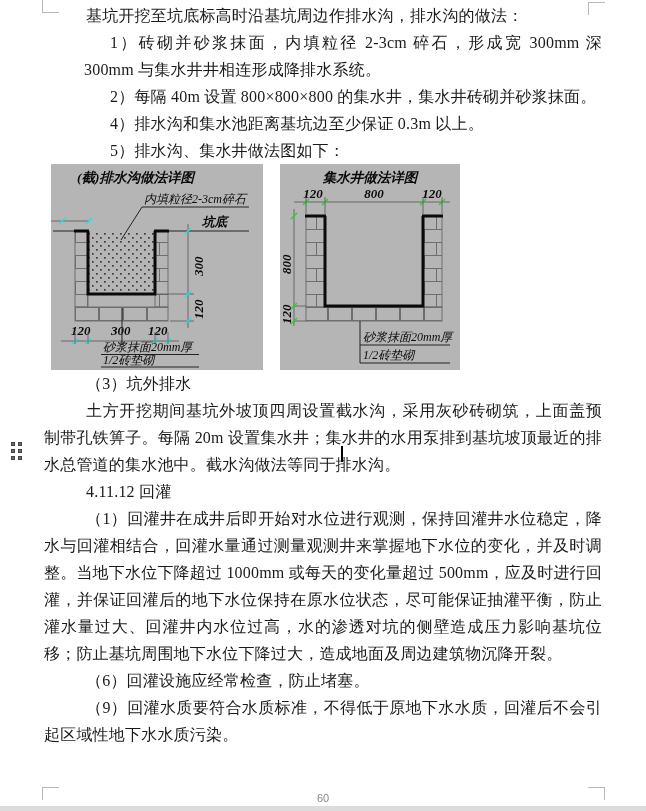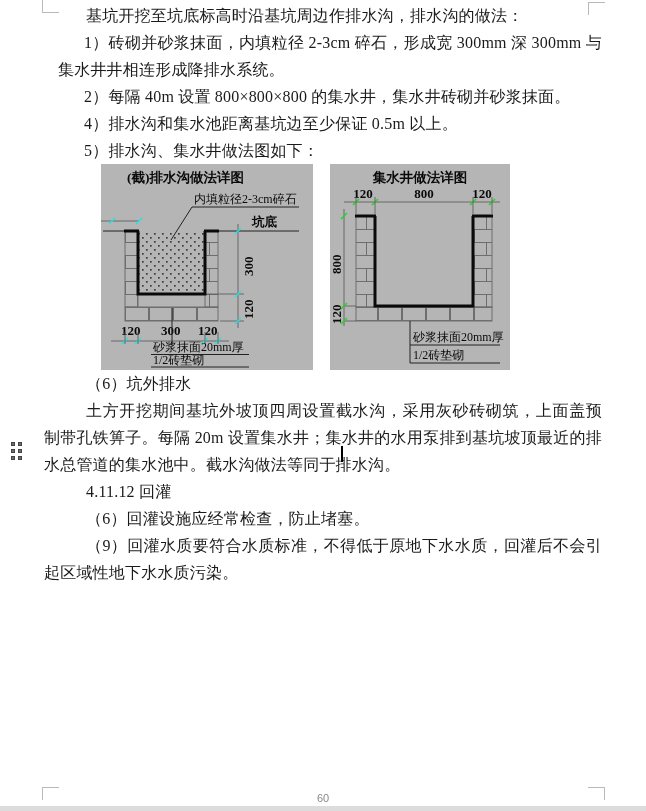--- a/index.html
+++ b/index.html
@@ -2,22 +2,22 @@
 <html><head>
 <meta charset="utf-8">
 <style>
   html,body{margin:0;padding:0;}
   body{
     width:646px;height:811px;position:relative;background:#ffffff;overflow:hidden;
     font-family:"Liberation Serif","DejaVu Serif",serif;color:#1a1a1a;
   }
   .text-col{position:absolute;left:0;top:2px;width:646px;}
   .para{margin:0 44px;font-size:16px;line-height:27px;text-align:justify;text-indent:42px;letter-spacing:0.2px;}
-  .para.list{margin-left:58px;text-indent:26px;}
-  .diagrams-row{margin:0 0 0 101px;height:206px;display:flex;gap:17px;align-items:flex-start;}
+  .para.list{margin-left:84px;text-indent:26px;}
+  .diagrams-row{margin:0 0 0 51px;height:206px;display:flex;gap:17px;align-items:flex-start;font-style:italic;}
   .panel{width:212px;height:206px;}
   .panel.right{width:180px;}
   svg text{font-family:"Liberation Serif","DejaVu Serif",serif;}
   .corner{position:absolute;width:16px;height:12px;}
   .corner.tl{left:42px;top:0;border-left:1px solid #b9b9b9;border-bottom:1px solid #b9b9b9;}
   .corner.tr{left:588px;top:2px;border-left:1px solid #b9b9b9;border-top:1px solid #b9b9b9;}
   .corner.bl{left:42px;top:787px;border-left:1px solid #b9b9b9;border-top:1px solid #b9b9b9;}
   .corner.br{left:588px;top:787px;border-right:1px solid #b9b9b9;border-top:1px solid #b9b9b9;}
   .footer-num{position:absolute;left:0;top:792px;width:646px;text-align:center;
     font-size:11px;color:#8a8a8a;font-family:"Liberation Sans","DejaVu Sans",sans-serif;}
@@ -33,21 +33,21 @@
 <div class="corner tl"></div>
 <div class="corner tr"></div>
 <div class="corner bl"></div>
 <div class="corner br"></div>
 
 <div class="text-col">
 
   <p class="para">基坑开挖至坑底标高时沿基坑周边作排水沟，排水沟的做法：</p>
   <p class="para list">1）砖砌并砂浆抹面，内填粒径 2-3cm 碎石，形成宽 300mm 深 300mm 与集水井井相连形成降排水系统。</p>
   <p class="para list">2）每隔 40m 设置 800×800×800 的集水井，集水井砖砌并砂浆抹面。</p>
-  <p class="para list">4）排水沟和集水池距离基坑边至少保证 0.5m 以上。</p>
+  <p class="para list">4）排水沟和集水池距离基坑边至少保证 0.3m 以上。</p>
   <p class="para list">5）排水沟、集水井做法图如下：</p>
 
   <div class="diagrams-row">
 
     <svg class="panel" viewBox="0 0 212 206" xmlns="http://www.w3.org/2000/svg">
       <defs>
         <pattern id="Lstipple" width="8" height="8" patternUnits="userSpaceOnUse">
           <rect x="1" y="1" width="1.7" height="1.7" fill="#3d3d3d"></rect>
           <rect x="5" y="5" width="1.7" height="1.7" fill="#3d3d3d"></rect>
         </pattern>
@@ -130,23 +130,24 @@
       <text transform="translate(11,160) rotate(-90)" font-size="13" font-weight="600" fill="#0a0a0a">120</text>
 
       <line x1="80" y1="157" x2="80" y2="199" stroke="#222" stroke-width="1"></line>
       <text x="83" y="177" font-size="12" fill="#0a0a0a">砂浆抹面20mm厚</text>
       <line x1="80" y1="181" x2="170" y2="181" stroke="#222" stroke-width="1"></line>
       <text x="83" y="195" font-size="12" fill="#0a0a0a">1/2砖垫砌</text>
       <line x1="80" y1="199" x2="170" y2="199" stroke="#222" stroke-width="1"></line>
     </svg>
   </div>
 
-  <p class="para">（6）坑外排水</p>
+  <p class="para">（3）坑外排水</p>
   <p class="para">土方开挖期间基坑外坡顶四周设置截水沟，采用灰砂砖砌筑，上面盖预制带孔铁箅子。每隔 20m 设置集水井；集水井的水用泵排到基坑坡顶最近的排水总管道的集水池中。截水沟做法等同于排水沟。</p>
   <p class="para">4.11.12 回灌</p>
+  <p class="para">（1）回灌井在成井后即开始对水位进行观测，保持回灌井水位稳定，降水与回灌相结合，回灌水量通过测量观测井来掌握地下水位的变化，并及时调整。当地下水位下降超过 1000mm 或每天的变化量超过 500mm，应及时进行回灌，并保证回灌后的地下水位保持在原水位状态，尽可能保证抽灌平衡，防止灌水量过大、回灌井内水位过高，水的渗透对坑的侧壁造成压力影响基坑位移；防止基坑周围地下水位下降过大，造成地面及周边建筑物沉降开裂。</p>
   <p class="para">（6）回灌设施应经常检查，防止堵塞。</p>
   <p class="para">（9）回灌水质要符合水质标准，不得低于原地下水水质，回灌后不会引起区域性地下水水质污染。</p>
 </div>
 
 <div class="caret"></div>
 
 <div class="drag-dots">
   <span></span>
     <span></span>
     <span></span>

